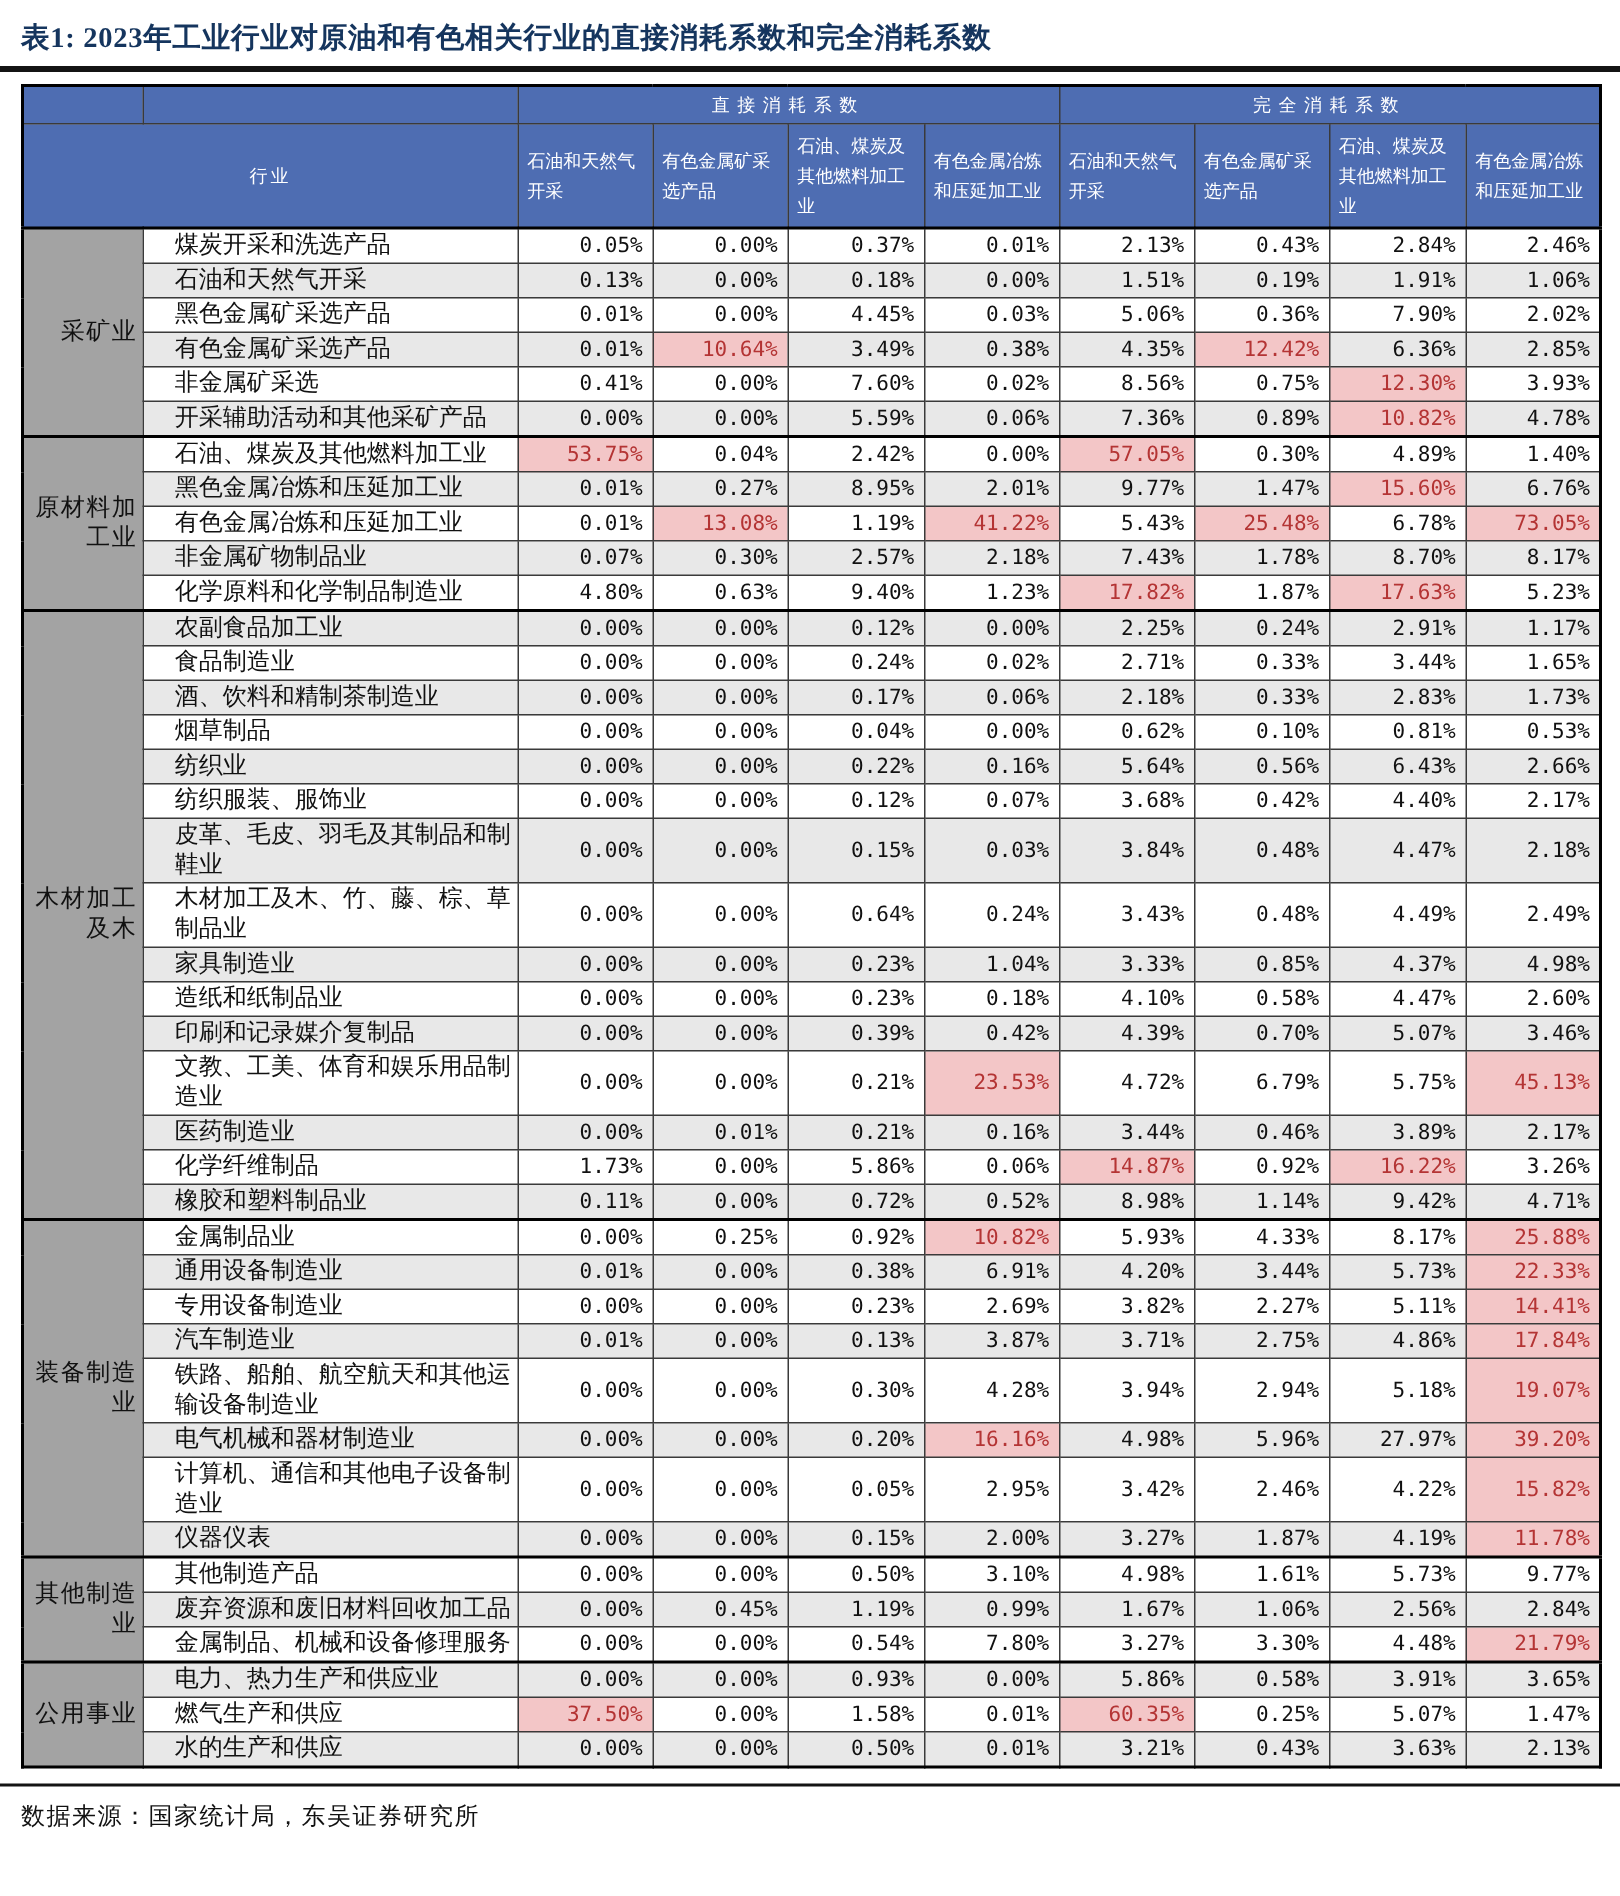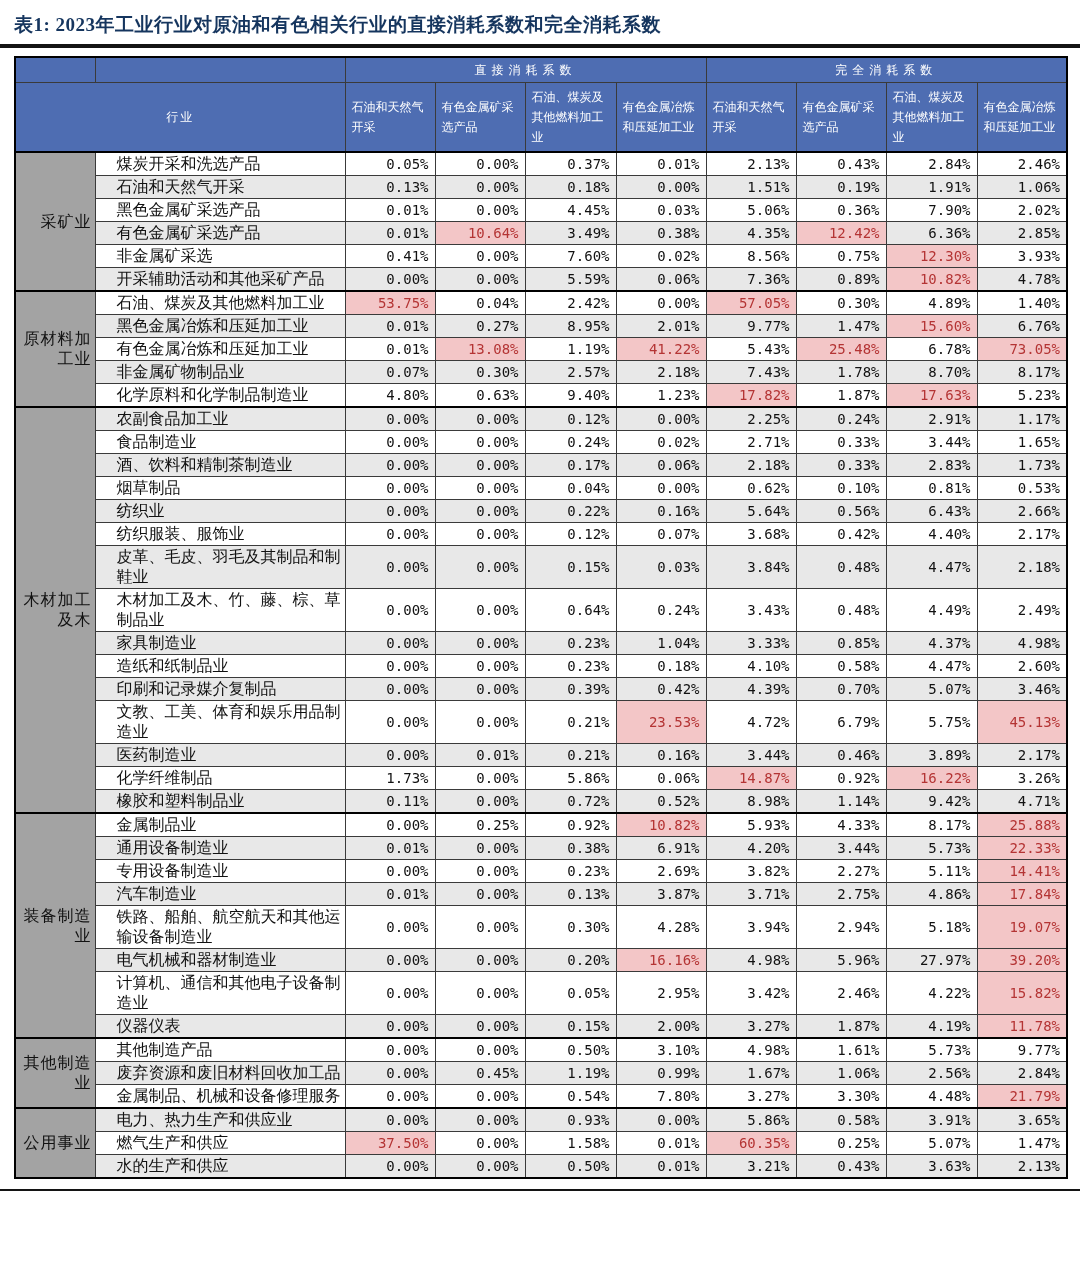--- a/index.html
+++ b/index.html
@@ -551,13 +551,14 @@
           <td class="num">0.01%</td>
           <td class="num">3.21%</td>
           <td class="num">0.43%</td>
           <td class="num">3.63%</td>
           <td class="num">2.13%</td>
         </tr>
       </tbody>
     </table>
 
   <div class="bottom-rule"></div>
+  <div class="source">数据来源：国家统计局，东吴证券研究所</div>
 </div>
 
 </body></html>

